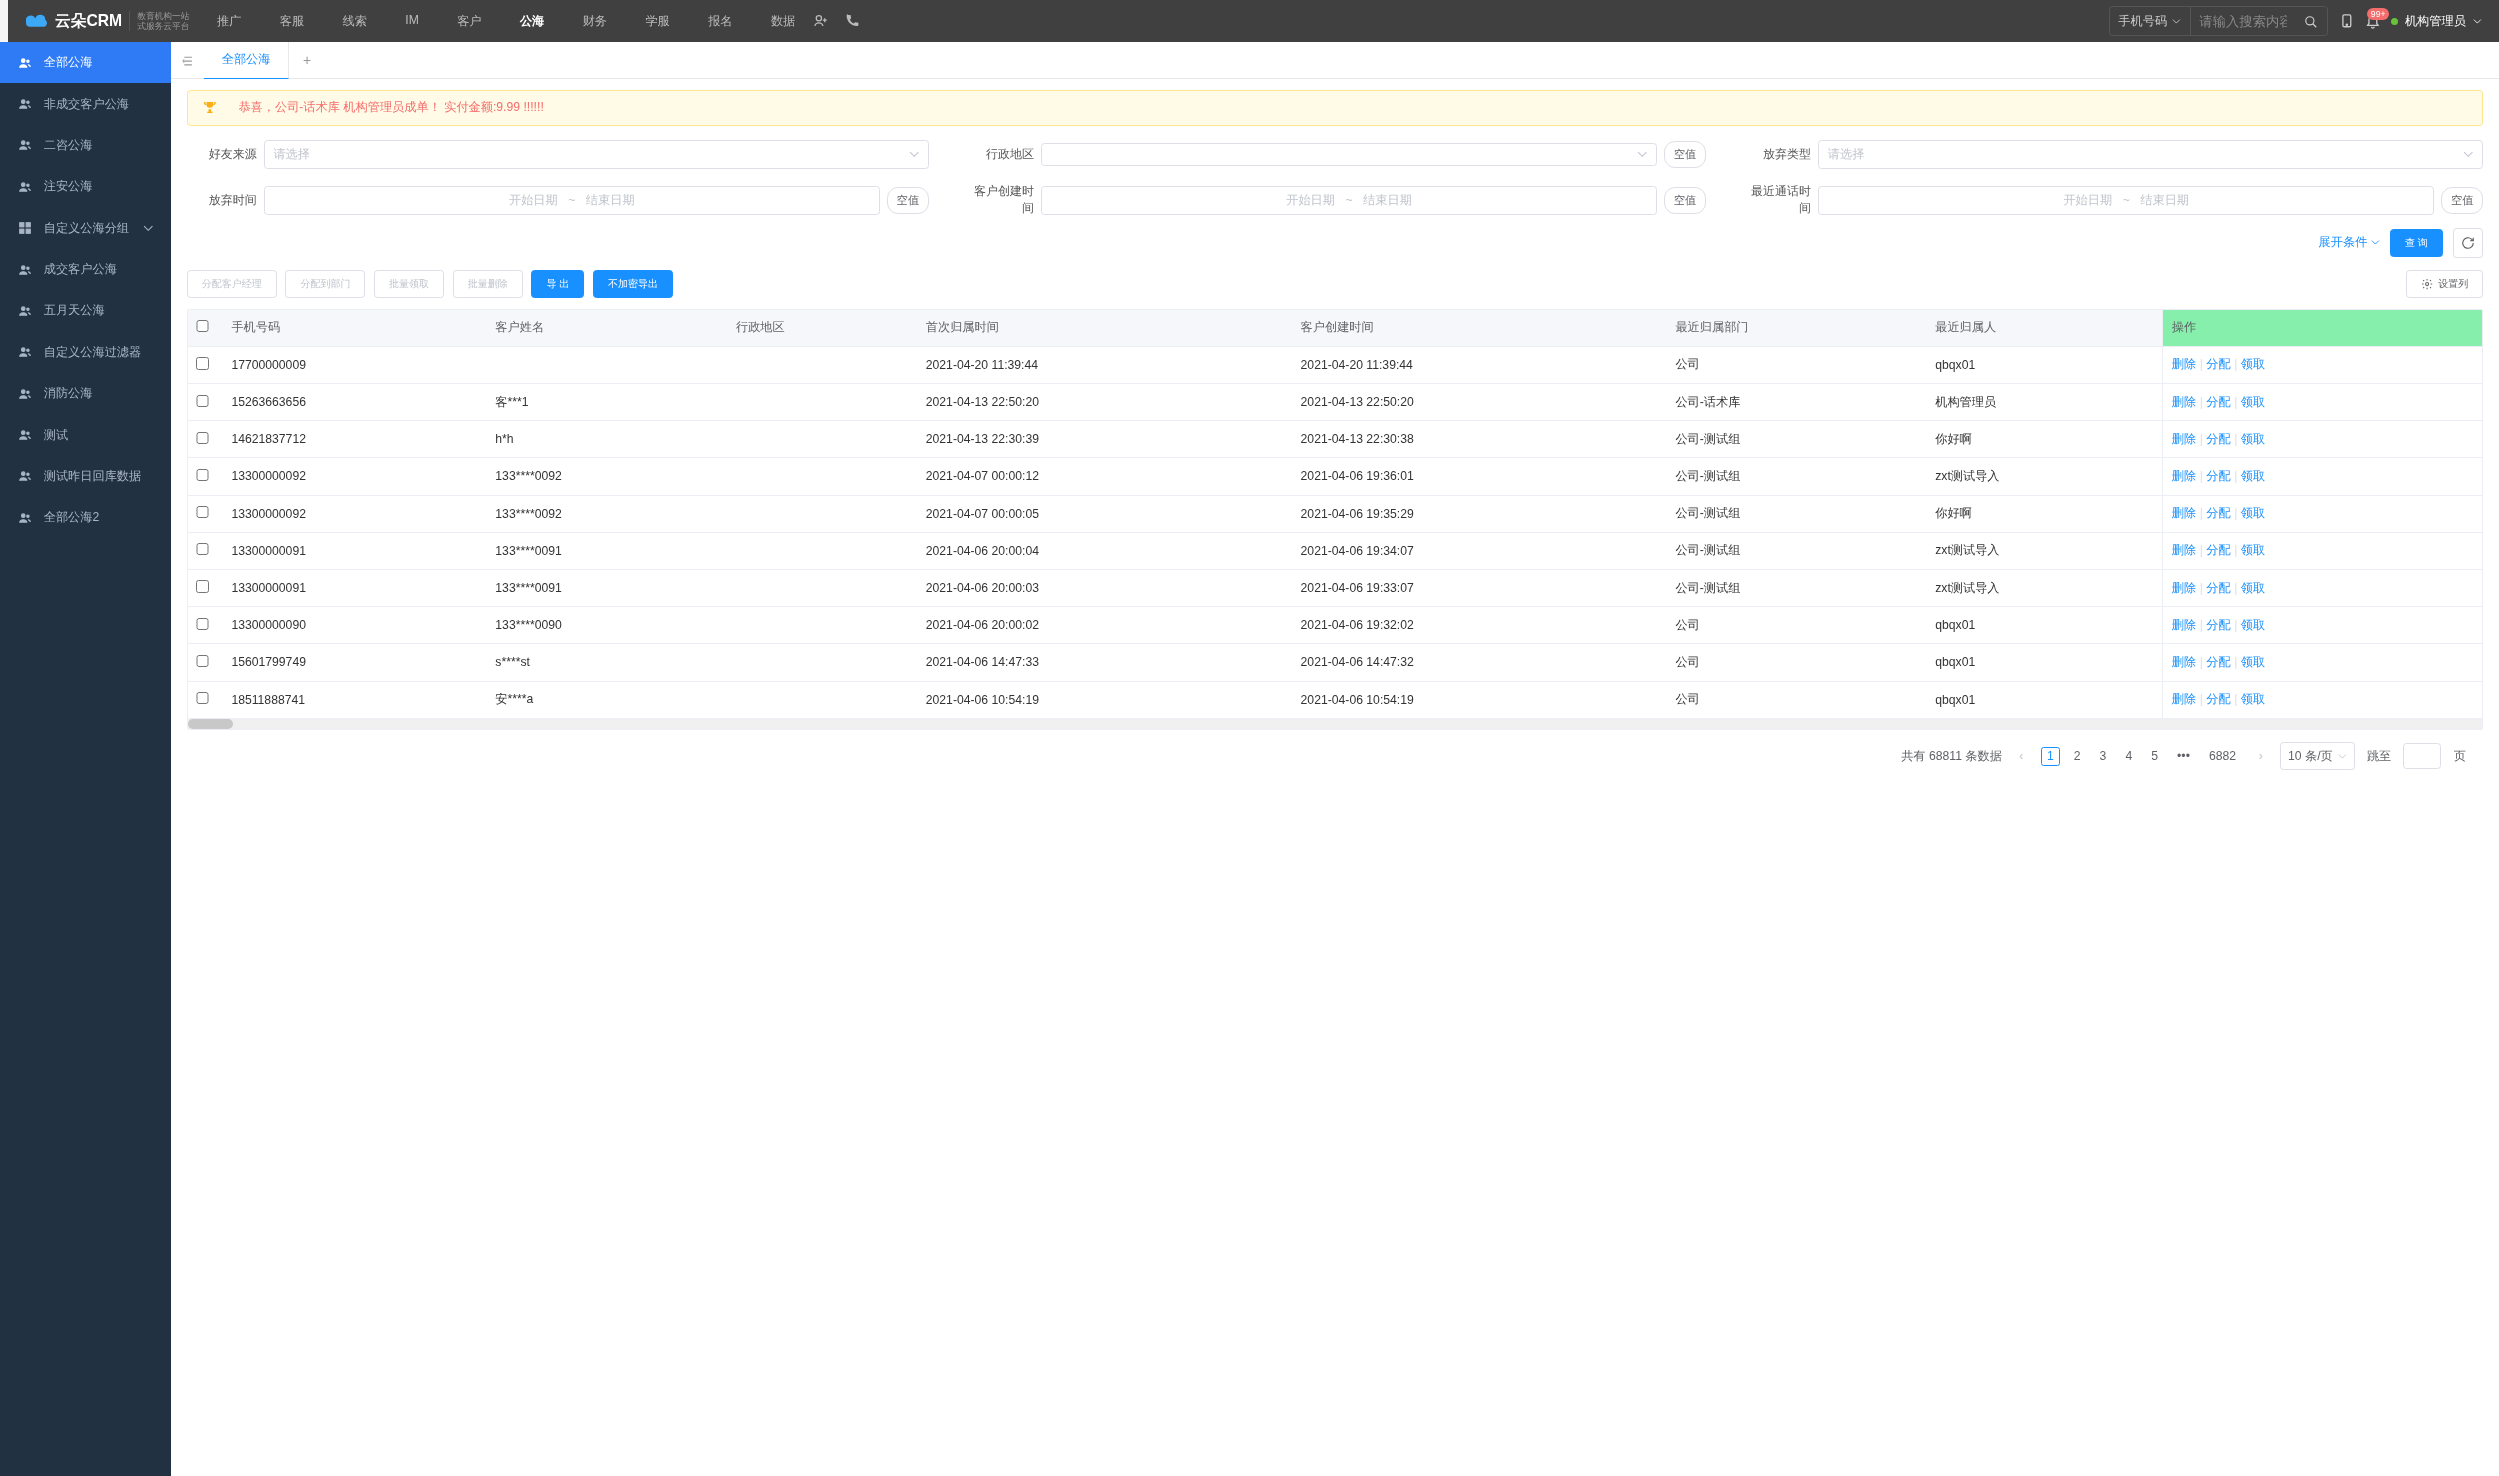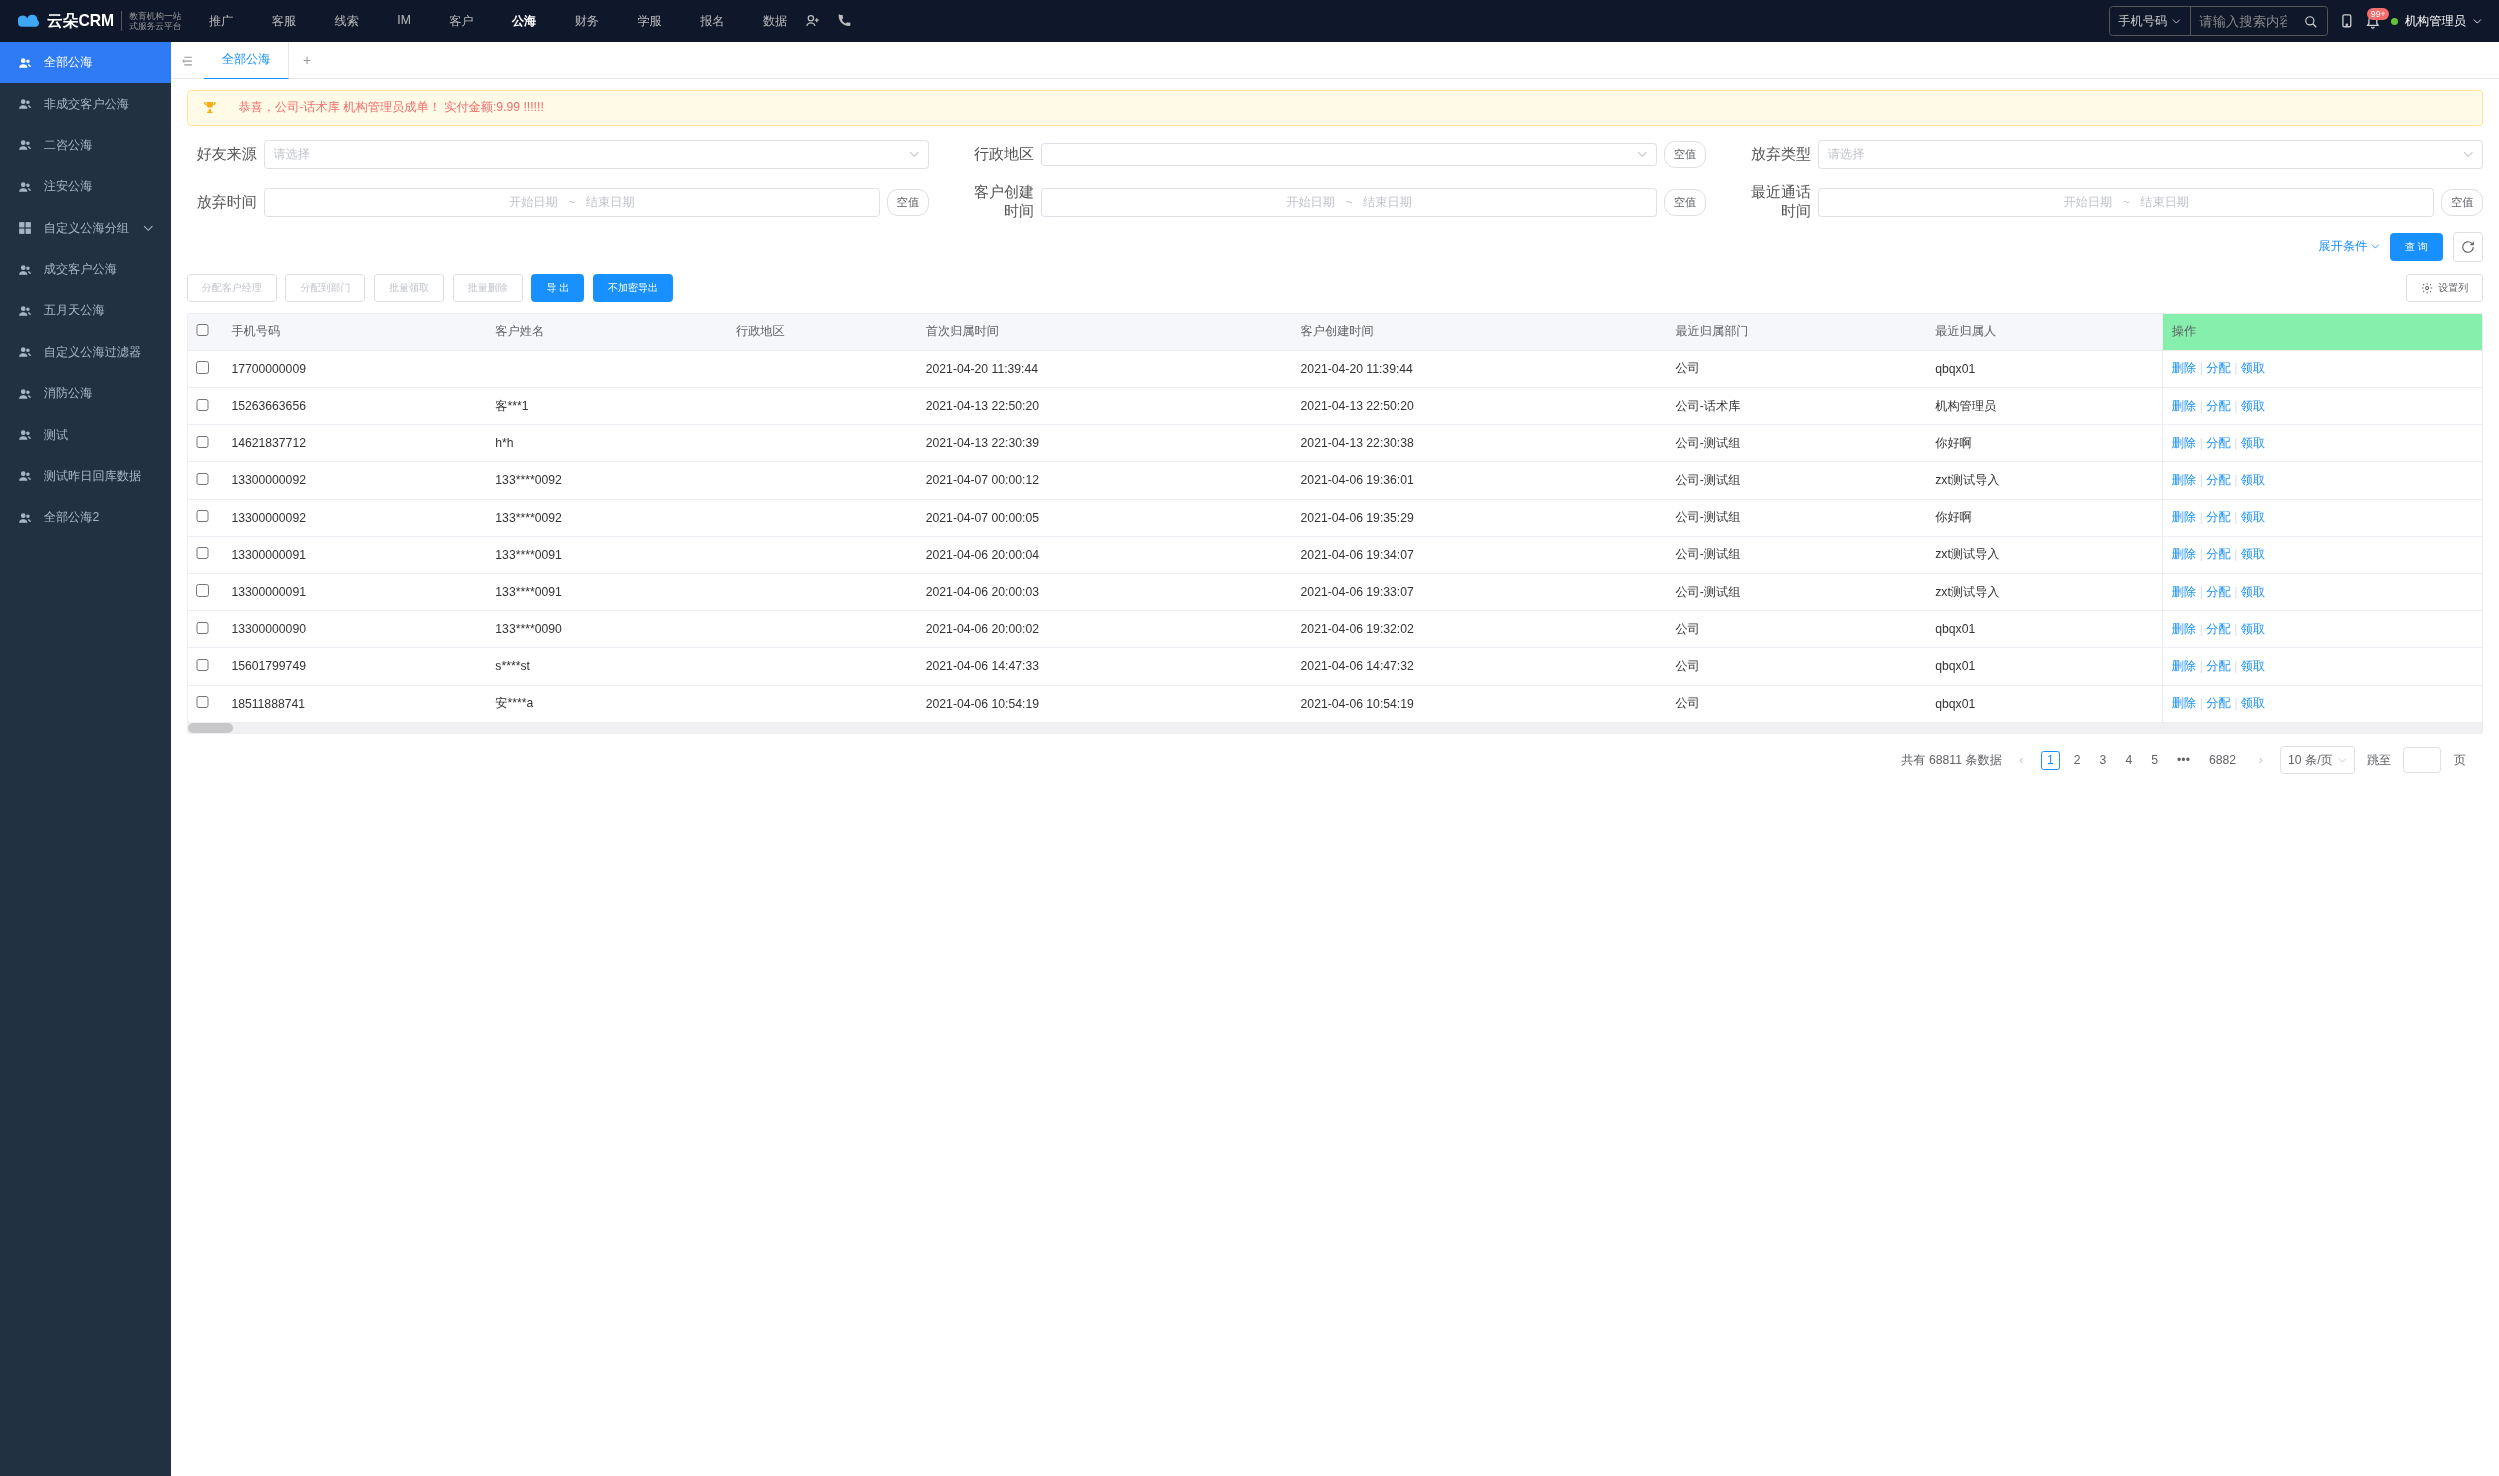--- a/index.html
+++ b/index.html
@@ -1,18 +1,18 @@
 <!DOCTYPE html>
 <html style="font-size:14px"><head>
 <meta charset="utf-8">
 <style>
 * { margin: 0; padding: 0; box-sizing: border-box; }
 body { font-family: -apple-system, "Microsoft YaHei", sans-serif; font-size: 12.2px; color: #333; background: #f5f5f5; }
 .app { display: flex; flex-direction: column; height: 100vh; }
-.header { background: #0f172a; height: 42px; display: flex; align-items: center; padding: 0 17.5px; color: #fff; }
+.header { background: #404040; height: 42px; display: flex; align-items: center; padding: 0 17.5px; color: #fff; margin-left: 8px; }
 .logo { display: flex; align-items: center; margin-right: 26px; }
 .logo-icon { width: 24.4px; height: 17.5px; fill: #3da8f5; margin-right: 5.2px; }
 .logo-text { font-size: 15.7px; font-weight: bold; color: #fff; }
 .logo-sub { font-size: 8.7px; color: #999; border-left: 0.9px solid #555; padding-left: 7px; margin-left: 7px; line-height: 1.2; }
 .nav { display: flex; gap: 35px; }
 .nav-item { color: #bbb; cursor: pointer; padding: 12.2px 1.7px; }
 .nav-item.active { color: #fff; font-weight: 600; }
 .nav-icon { color: #bbb; cursor: pointer; margin-left: 15.7px; }
 .header-right { margin-left: auto; display: flex; align-items: center; gap: 10.5px; }
 .search-group { display: flex; align-items: center; border: 0.9px solid #555; border-radius: 3.5px; overflow: hidden; }
@@ -35,21 +35,21 @@
 .tab-toggle { padding: 0 10.5px; color: #999; cursor: pointer; }
 .tab { padding: 9.6px 17.5px; cursor: pointer; border-right: 0.9px solid #e8e8e8; }
 .tab.active { color: #1890ff; border-bottom: 1.7px solid #1890ff; }
 .tab-add { padding: 0 14px; color: #999; cursor: pointer; font-size: 14px; }
 .content { flex: 1; overflow-y: auto; padding: 10.5px 15.7px; }
 .banner { background: #fffbe6; border: 0.9px solid #ffe58f; border-radius: 3.5px; padding: 8.7px 14px; display: flex; align-items: center; gap: 21px; margin-bottom: 14px; }
 .trophy { color: #faad14; }
 .banner-text { color: #f56c6c; }
 .filters { display: grid; grid-template-columns: repeat(3, 1fr); gap: 14px 35px; margin-bottom: 10.5px; }
 .filter { display: flex; align-items: center; gap: 7px; }
-.filter-label { width: 70px; text-align: right; color: #555; font-size: 15px; }
+.filter-label { width: 70px; text-align: right; color: #555; font-size: 12px; }
 .filter-input { flex: 1; border: 0.9px solid #dcdfe6; border-radius: 3.5px; padding: 5.2px 8.7px; color: #333; background: #fff; cursor: pointer; display: flex; align-items: center; justify-content: space-between; }
 .filter-input .ph { color: #c0c4cc; }
 .date-range { flex: 1; border: 0.9px solid #dcdfe6; border-radius: 3.5px; padding: 5.2px 8.7px; display: flex; align-items: center; gap: 10.5px; color: #c0c4cc; justify-content: center; }
 .null-btn { border: 0.9px solid #dcdfe6; border-radius: 11px; padding: 5.2px 8.7px; cursor: pointer; font-size: 11.3px; color: #606266; background: #fff; }
 .filter-actions { display: flex; justify-content: flex-end; gap: 10.5px; align-items: center; margin-bottom: 12.2px; }
 .link-expand { color: #1890ff; cursor: pointer; display: flex; align-items: center; gap: 3.5px; }
 .btn { border: 0.9px solid #dcdfe6; border-radius: 3.5px; padding: 6.1px 14px; cursor: pointer; background: #fff; font-size: 10px; }
 .btn-primary { background: #1890ff; color: #fff; border-color: #1890ff; }
 .btn-disabled { color: #c0c4cc; cursor: not-allowed; }
 .refresh-btn { border: 0.9px solid #dcdfe6; border-radius: 3.5px; width: 30px; height: 30px; display: flex; align-items: center; justify-content: center; cursor: pointer; }

